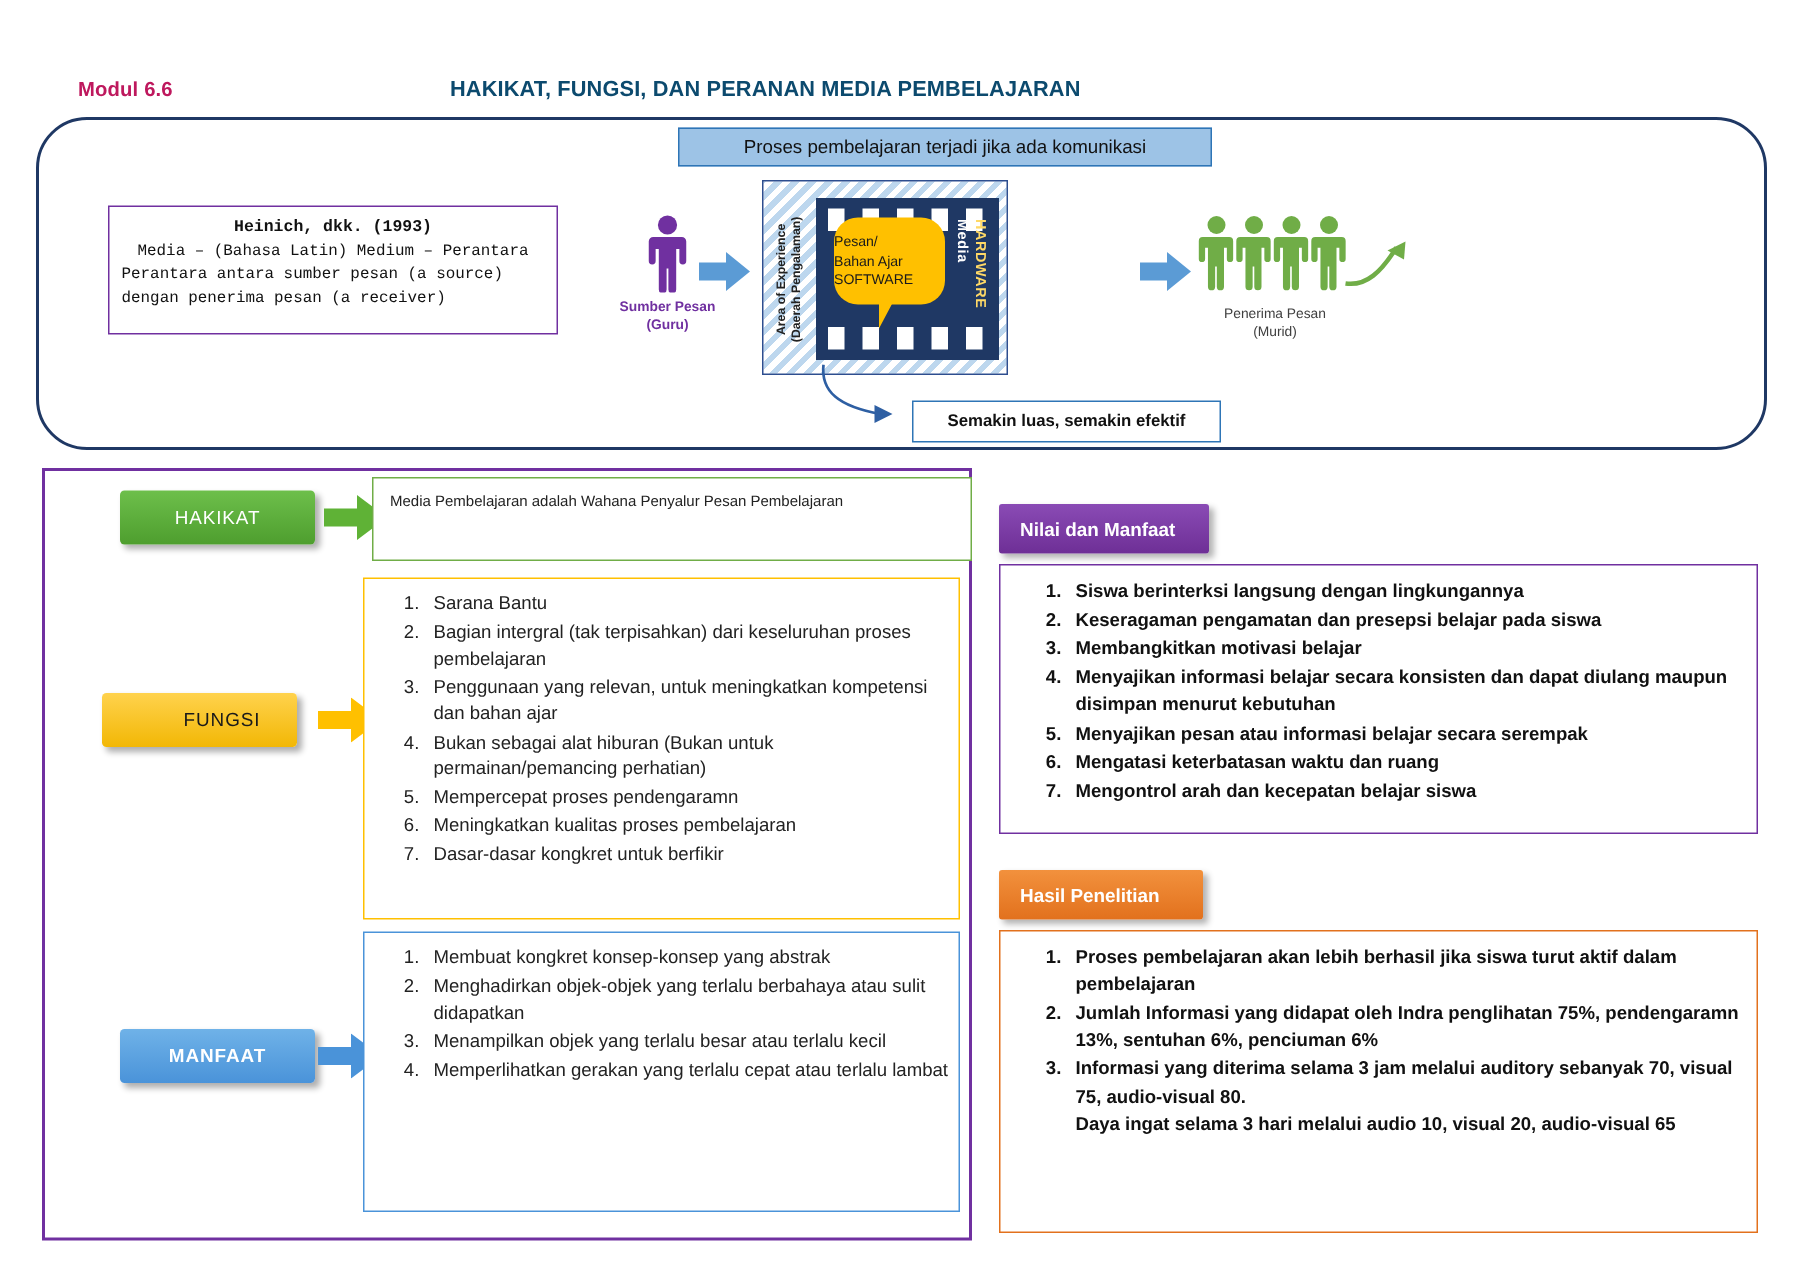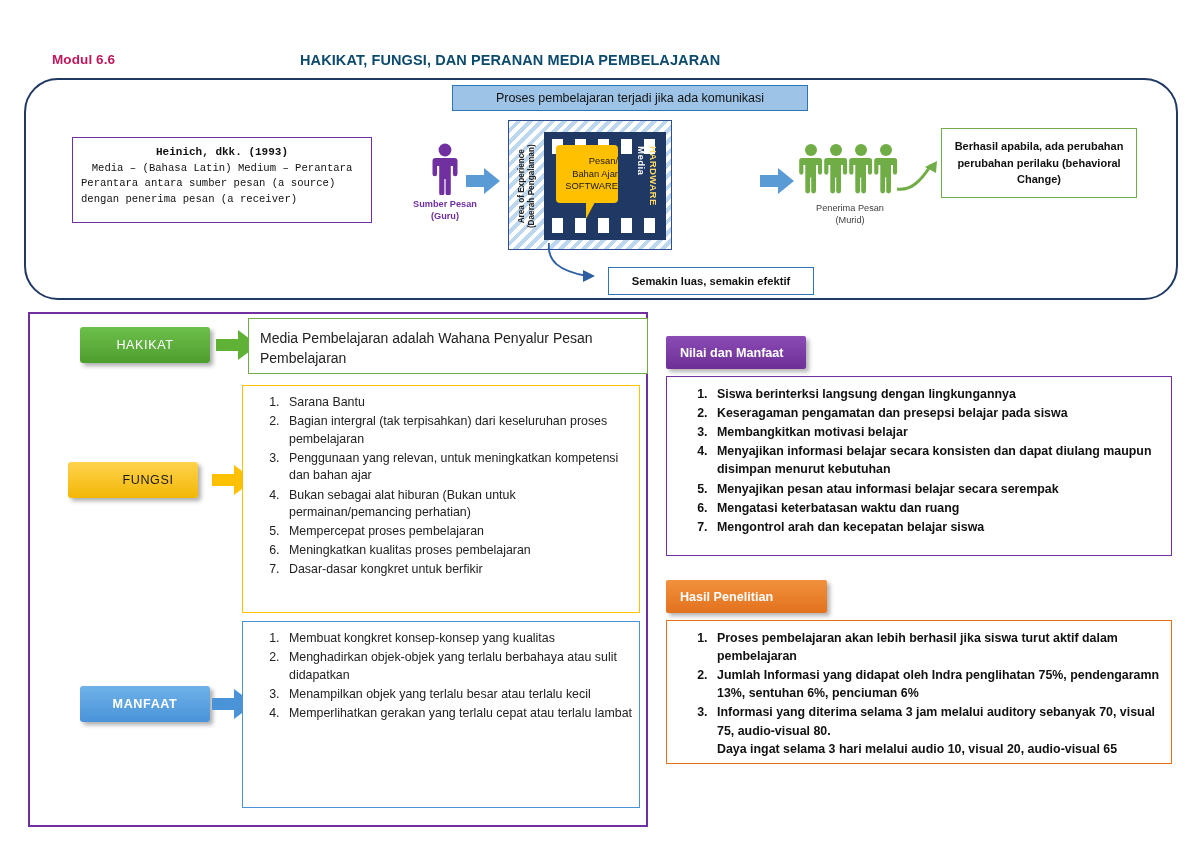--- a/index.html
+++ b/index.html
@@ -87,24 +87,24 @@
     line-height: 1.25; text-align: center;
   }
   .filmstrip {
     position: absolute; left: 35px; top: 11px;
     width: 122px; height: 108px;
     background: #1F3864;
   }
   .perf { position: absolute; width: 11px; height: 15px; background: #fff; }
   .bubble {
     position: absolute; left: 12px; top: 13px;
-    width: 62px; height: 58px;
+    width: 74px; height: 58px;
     background: #FFC000;
-    border-radius: 4px;
-    display:flex; flex-direction: column; align-items:flex-end; justify-content:center;
+    border-radius: 16px;
+    display:flex; flex-direction: column; align-items:flex-start; justify-content:center;
     font-size: 9.4px; color: #1a1a1a; line-height: 1.35; text-align: center;
     z-index: 4;
   }
   .bubble .tail {
     position: absolute; left: 30px; bottom: -16px;
     width: 0; height: 0;
     border-left: 9px solid #FFC000;
     border-bottom: 17px solid transparent;
   }
   .vtext {
@@ -160,21 +160,21 @@
   .badge-hakikat { left: 80px; top: 327px; background: linear-gradient(#6DBF4B,#4E9E2E); color:#fff; }
   .badge-fungsi  { left: 68px; top: 462px; background: linear-gradient(#FFD24D,#F2B705); color:#1a1a1a;padding-left:30px; }
   .badge-manfaat { left: 80px; top: 686px; background: linear-gradient(#6FB2E8,#4A93D9); color:#fff;font-weight:bold; }
 
   .fatarrow { position: absolute; }
 
   .box-hakikat {
     position: absolute; left: 248px; top: 318px;
     width: 400px; height: 56px;
     border: 1.8px solid #70AD47; background:#fff;
-    padding: 9px 11px; font-size: 14px; color:#222; line-height:1.45;
+    padding: 9px 11px; font-size: 10px; color:#222; line-height:1.45;
   }
   .box-fungsi {
     position: absolute; left: 242px; top: 385px;
     width: 398px; height: 228px;
     border: 1.8px solid #FFC000; background:#fff;
     padding: 8px 6px 0 6px;
   }
   .box-manfaat {
     position: absolute; left: 242px; top: 621px;
     width: 398px; height: 187px;
@@ -187,31 +187,31 @@
   
   .tab {
     position: absolute; height: 33px;
     border-radius: 2px;
     display:flex; align-items:center;
     padding: 0 14px;
     font-size: 12.6px; font-weight: bold; color:#fff;
     box-shadow: 3px 3px 4px rgba(0,0,0,.3);
   }
   .tab-nilai { left: 666px; top: 336px; width: 140px; background: linear-gradient(#8A4BB5,#6E2F96); }
-  .tab-hasil { left: 666px; top: 580px; width: 161px; background: linear-gradient(#F2913D,#E2711D); }
+  .tab-hasil { left: 666px; top: 580px; width: 136px; background: linear-gradient(#F2913D,#E2711D); }
 
   .box-nilai {
     position: absolute; left: 666px; top: 376px;
     width: 506px; height: 180px;
     border: 1.6px solid #7030A0; background:#fff;
     padding: 8px 4px 0 4px;
   }
   .box-hasil {
     position: absolute; left: 666px; top: 620px;
-    width: 506px; height: 144px;
+    width: 506px; height: 202px;
     border: 1.8px solid #E2711D; background:#fff;
     padding: 8px 4px 0 4px;
   }
   .olist-bold { margin:0; padding-left: 40px; font-size: 12.4px; font-weight: bold; color:#111; line-height:1.46; }
   .olist-bold li { margin-bottom: 1px; padding-left: 6px; }
   .sub-line { display:block; }
 </style>
 </head>
 <body>
 
@@ -305,53 +305,52 @@
       <span>Penerima Pesan</span><br>
       <span>(Murid)</span>
     </div>
   </div>
 
   <svg class="greencurve" width="52" height="42" viewBox="0 0 52 42">
     <path d="M2 34 C 16 36, 26 26, 36 10" stroke="#70AD47" stroke-width="3" fill="none"></path>
     <path d="M30 12 l12 -6 -1 12 z" fill="#70AD47"></path>
   </svg>
 
-  <div class="result-box">Berhasil apabila, ada perubahan perubahan perilaku (behavioral Change)</div>
 
   <div class="left-panel"></div>
 
   <div class="badge badge-hakikat">HAKIKAT</div>
   <svg class="fatarrow" style="left:216px; top:330px;" width="42" height="30" viewBox="0 0 42 30">
     <path d="M0 9 h22 v-9 l20 15 -20 15 v-9 h-22 z" fill="#5FB236"></path>
   </svg>
   <div class="box-hakikat">Media Pembelajaran adalah Wahana Penyalur Pesan Pembelajaran</div>
 
   <div class="badge badge-fungsi">FUNGSI</div>
   <svg class="fatarrow" style="left:212px; top:465px;" width="42" height="30" viewBox="0 0 42 30">
     <path d="M0 9 h22 v-9 l20 15 -20 15 v-9 h-22 z" fill="#FFC000"></path>
   </svg>
   <div class="box-fungsi">
     <ol class="olist">
       <li>Sarana Bantu</li>
       <li>Bagian intergral (tak terpisahkan) dari keseluruhan proses pembelajaran</li>
       <li>Penggunaan yang relevan, untuk meningkatkan kompetensi dan bahan ajar</li>
       <li>Bukan sebagai alat hiburan (Bukan untuk permainan/pemancing perhatian)</li>
-      <li>Mempercepat proses pembelajaran</li>
+      <li>Mempercepat proses pendengaramn</li>
       <li>Meningkatkan kualitas proses pembelajaran</li>
       <li>Dasar-dasar kongkret untuk berfikir</li>
     </ol>
   </div>
 
   <div class="badge badge-manfaat">MANFAAT</div>
   <svg class="fatarrow" style="left:212px; top:689px;" width="42" height="30" viewBox="0 0 42 30">
     <path d="M0 9 h22 v-9 l20 15 -20 15 v-9 h-22 z" fill="#4A93D9"></path>
   </svg>
   <div class="box-manfaat">
     <ol class="olist">
-      <li>Membuat kongkret konsep-konsep yang kualitas</li>
+      <li>Membuat kongkret konsep-konsep yang abstrak</li>
       <li>Menghadirkan objek-objek yang terlalu berbahaya atau sulit didapatkan</li>
       <li>Menampilkan objek yang terlalu besar atau terlalu kecil</li>
       <li>Memperlihatkan gerakan yang terlalu cepat atau terlalu lambat</li>
     </ol>
   </div>
 
   <div class="tab tab-nilai">Nilai dan Manfaat</div>
   <div class="box-nilai">
     <ol class="olist-bold">
       <li>Siswa berinterksi langsung dengan lingkungannya</li>

